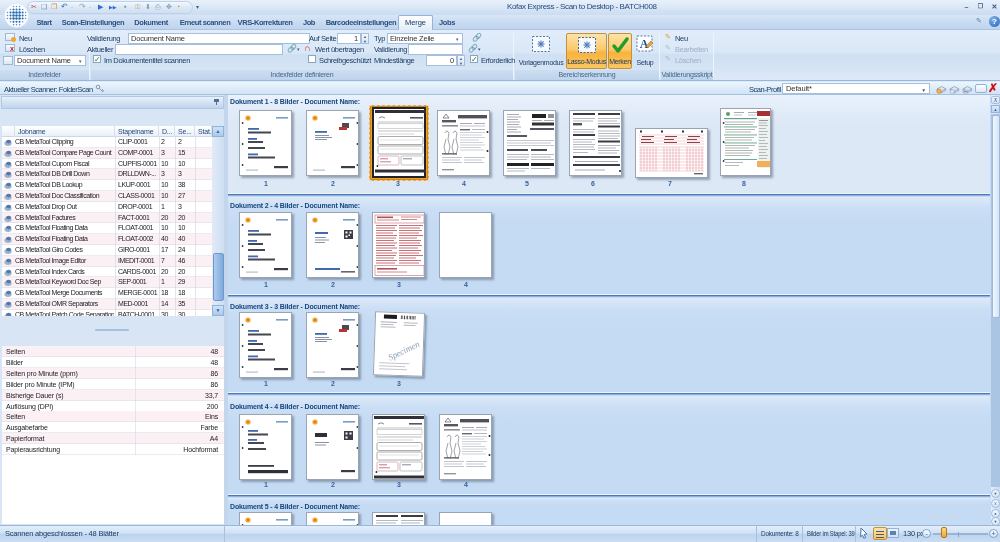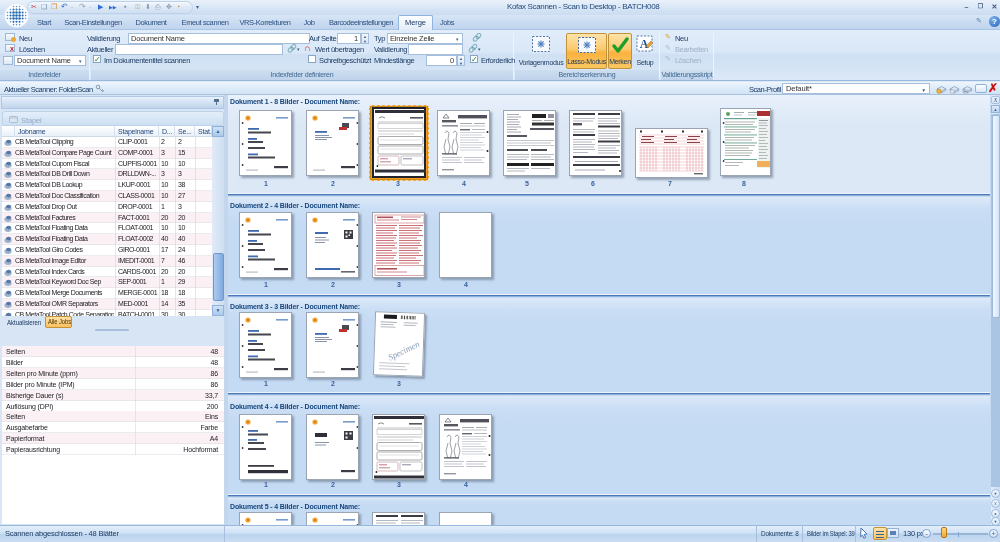--- a/index.html
+++ b/index.html
@@ -15,21 +15,21 @@
 #wintitle{left:507px;top:2px;font-size:8px;color:#254a7b;white-space:nowrap;letter-spacing:-0.35px;}
 .winbtn{top:3px;width:9px;height:8px;font-size:7px;line-height:7px;color:#3f5878;text-align:center;font-weight:bold;}
 #qat{left:27px;top:1px;width:166px;height:13px;border:1px solid #bdd2ea;border-radius:7px;
 background:linear-gradient(#f3f8fd,#dbe8f6 50%,#cfe0f2);}
 .qi{position:absolute;top:2px;line-height:10px;}
 #qatmore{left:193px;top:3px;width:9px;height:9px;font-size:6px;color:#44618a;line-height:9px;text-align:center;}
 
 
 #tabrow{left:0;top:15px;width:1000px;height:15px;
 background:linear-gradient(#d8e6f7,#c8daf0 60%,#c0d4ee);border-bottom:1px solid #aac4e4;}
-.tab{position:absolute;top:16px;height:14px;font-size:7.5px;line-height:13px;color:#2c4f80;text-align:center;letter-spacing:-0.4px;}
+.tab{position:absolute;top:16px;height:14px;font-size:7.5px;line-height:13px;color:#2c4f80;text-align:center;letter-spacing:-0.4px;font-weight:bold;}
 #tab-active{position:absolute;left:398px;top:15px;width:35px;height:15px;background:linear-gradient(#fdfeff,#f0f6fc 50%,#e2edf9);
 border:1px solid #92b4dd;border-bottom:none;border-radius:2px 2px 0 0;
 font-size:7.5px;line-height:13px;color:#15335e;text-align:center;}
 #applogo{left:4px;top:3px;width:25px;height:25px;border-radius:50%;z-index:5;}
 
 
 #ribbon{left:0;top:30px;width:1000px;height:51px;
 background:linear-gradient(#e2edfa 0%,#d9e7f7 45%,#cfe0f3 50%,#d6e5f5 80%,#dde9f8 100%);
 border-bottom:1px solid #98b7dc;}
 .rgsep{position:absolute;width:1px;height:44px;background:#b4c9e2;border-right:1px solid #eef4fb;}
@@ -90,21 +90,21 @@
 #statusbar{left:0;top:525px;width:1000px;height:17px;
 background:linear-gradient(#e3eefa,#cfe2f5 45%,#bcd4ee 50%,#cadcf1);border-top:1px solid #98b7dc;}
 .sseg{position:absolute;top:525px;height:17px;border-right:1px solid #a8c0de;}
 .stext{position:absolute;top:529px;font-size:7.5px;color:#1e3c64;white-space:nowrap;letter-spacing:-0.2px;}
 </style>
 </head>
 <body>
 <div id="app">
 
 <div id="titlebar" class="abs"></div>
-<div id="wintitle" class="abs">Kofax Scannen - Scan to Desktop - BATCH008</div>
+<div id="wintitle" class="abs">Kofax Express - Scan to Desktop - BATCH008</div>
 <div id="qat" class="abs"></div>
 <div id="qaticons" class="abs" style="left:0;top:0px;width:200px;height:14px;">
       <span class="qi" style="left:31px;color:#c23b3b;font-size:7px;">✂</span>
       <span class="qi" style="left:41px;color:#6f86a8;font-size:7px;">❏</span>
       <span class="qi" style="left:51px;color:#d98a2b;font-size:7px;">❐</span>
       <span class="qi" style="left:61px;color:#3a6fc4;font-size:8px;">↶</span>
       <span class="qi" style="left:71px;color:#44618a;font-size:6px;">·</span>
       <span class="qi" style="left:79px;color:#9aa8bb;font-size:8px;">↷</span>
       <span class="qi" style="left:89px;color:#44618a;font-size:6px;">·</span>
       <span class="qi" style="left:98px;color:#2e6bd4;font-size:7px;">▶</span>
@@ -298,24 +298,20 @@
         </svg></div>
       <div class="abs" style="left:975px;top:84px;width:12px;height:9px;background:linear-gradient(#fdfeff,#dce8f5);border:1px solid #8fb2da;border-radius:2px;"></div>
       <div class="abs" style="left:988px;top:81px;font-size:12px;color:#cc1111;font-weight:bold;">✗</div>
     </div>
 
 <div id="lpanel" class="abs"></div>
 <div id="lpanelcontent" class="abs" style="left:0;top:95px;width:228px;height:430px;">
       <div id="lcap" class="abs"></div>
       <div class="abs" style="left:214px;top:4px;width:5px;height:3px;background:#55708f;"></div>
       <div class="abs" style="left:216px;top:7px;width:1px;height:3px;background:#55708f;"></div>
-      <div id="stapelhdr" class="abs"><svg width="9" height="8" viewBox="0 0 9 8" style="margin:3px 3px 0 6px;">
-          <rect x="0.5" y="1.5" width="8" height="6" rx="1" fill="#dce6f0" stroke="#9fb2c8" stroke-width=".8"></rect>
-          <path d="M0.5 3 h8" stroke="#9fb2c8" stroke-width=".6"></path>
-        </svg>Stapel</div>
       <div id="jobtable" class="abs">
         <div id="jobhead">
           <div class="jh" style="left:0;width:13px;"></div>
           <div class="jh" style="left:13px;width:100px;">Jobname</div>
           <div class="jh" style="left:113px;width:44px;">Stapelname</div>
           <div class="jh" style="left:157px;width:16px;">D...</div>
           <div class="jh" style="left:173px;width:20px;">Se...</div>
           <div class="jh" style="left:193px;width:17px;">Stat...</div>
         </div>
         <div class="jrow" style="top:11.0px;">
@@ -490,24 +486,20 @@
         </div>
         <div class="abs" style="left:113px;top:11px;width:1px;height:179px;background:rgba(200,208,222,.55);"></div>
         <div class="abs" style="left:157px;top:11px;width:1px;height:179px;background:rgba(200,208,222,.55);"></div>
         <div class="abs" style="left:173px;top:11px;width:1px;height:179px;background:rgba(200,208,222,.55);"></div>
         <div class="abs" style="left:193px;top:11px;width:1px;height:179px;background:rgba(200,208,222,.55);"></div>
       </div>
       <div id="jscroll" class="abs"></div>
       <div class="sbtn abs" style="top:31px;">▲</div>
       <div class="sbtn abs" style="top:210px;">▼</div>
       <div class="abs" style="left:212.5px;top:158px;width:11px;height:48px;background:linear-gradient(90deg,#aecbee,#7fa9de);border:1px solid #6f99cc;border-radius:2px;"></div>
-      <div id="ltabs" class="abs">
-        <span style="position:absolute;left:5px;top:1px;transform:scaleX(.82);transform-origin:0 0;">Aktualisieren</span>
-        <span id="tab-alle"><span style="display:inline-block;transform:scaleX(.78);transform-origin:0 0;">Alle Jobs</span></span>
-      </div>
       <div class="abs" style="left:95px;top:234px;width:34px;height:2px;background:#a8bfdc;border-radius:1px;"></div>
       <div id="perftable" class="abs">
         <div class="prow alt" style="top:0.0px;">
           <span style="position:absolute;left:4px;">Seiten</span>
           <span style="position:absolute;right:6px;">48</span>
         </div>
         <div class="prow" style="top:10.9px;">
           <span style="position:absolute;left:4px;">Bilder</span>
           <span style="position:absolute;right:6px;">48</span>
         </div>

